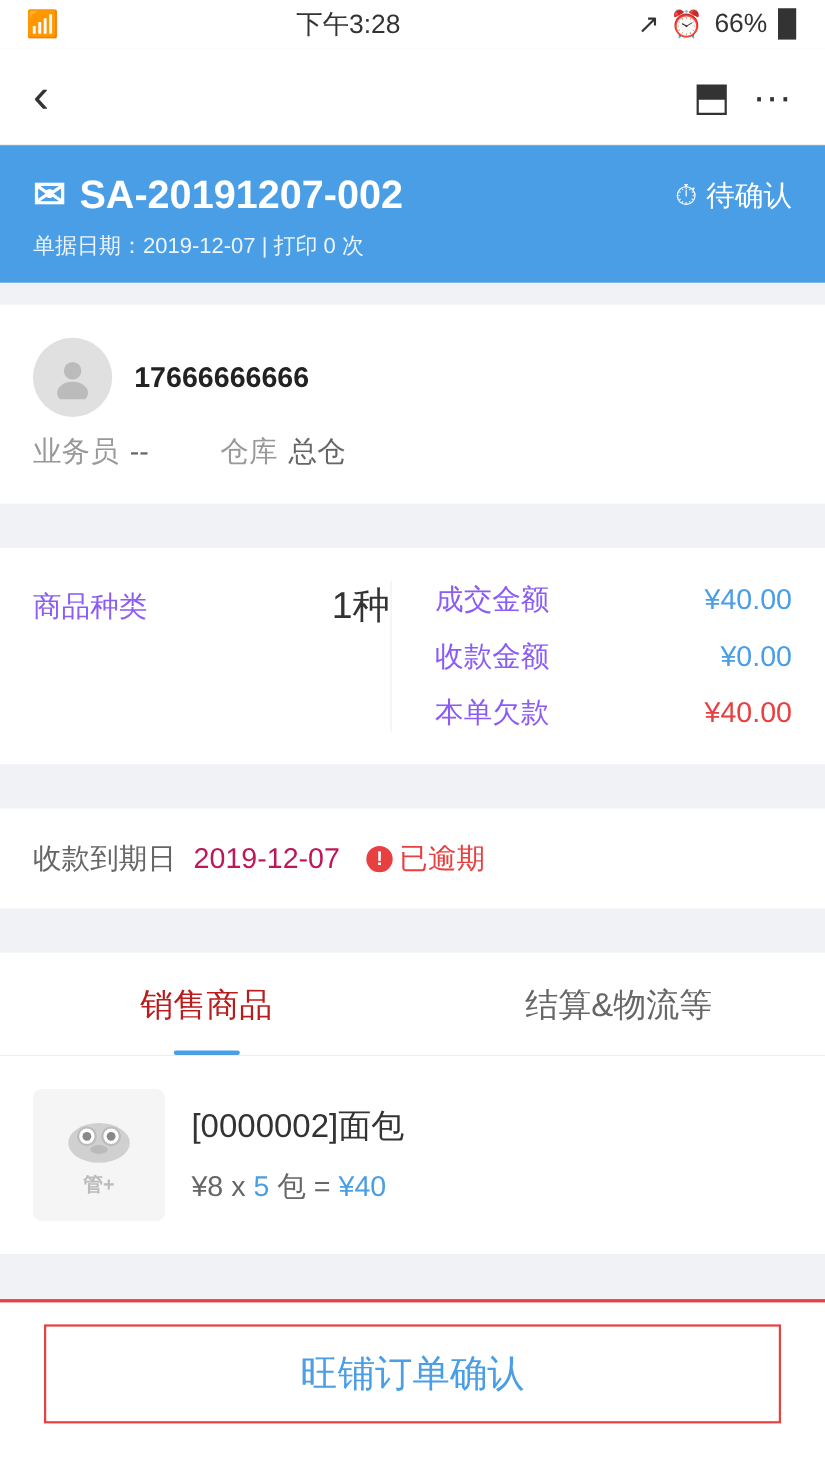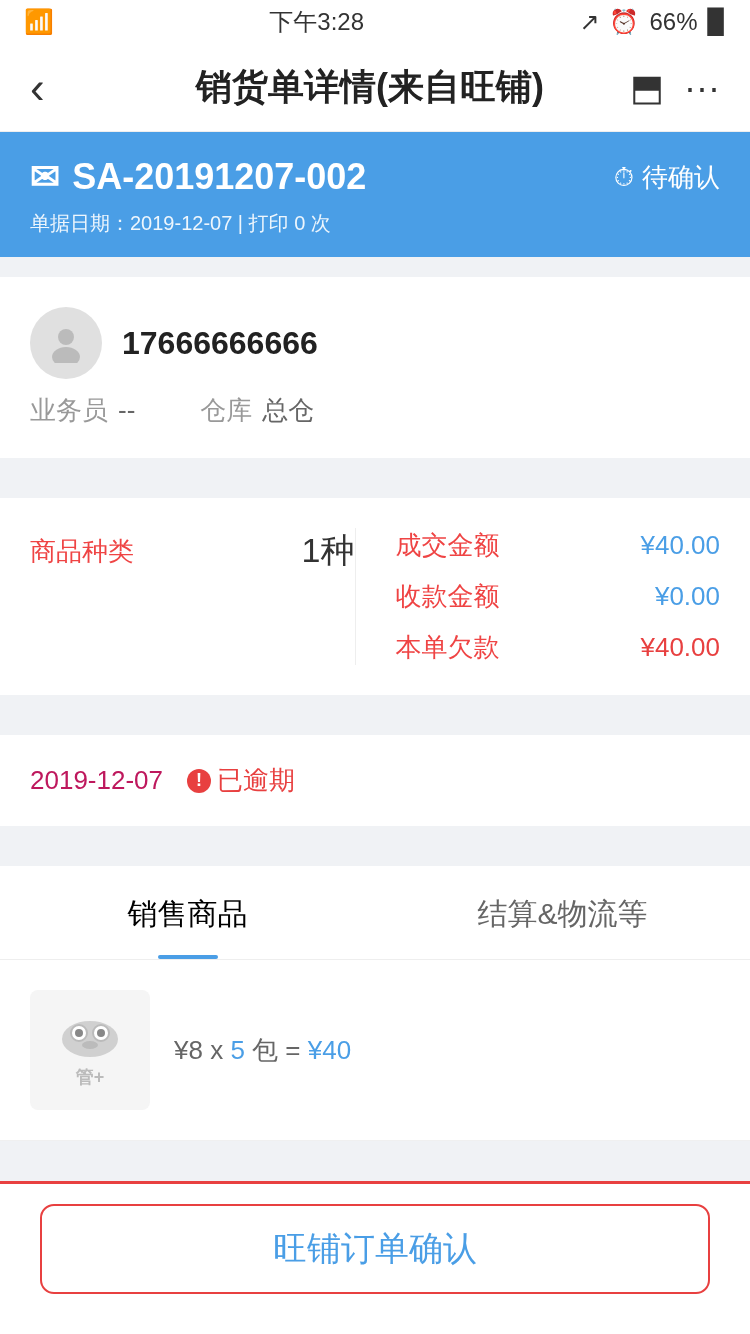--- a/index.html
+++ b/index.html
@@ -117,21 +117,21 @@
       border-radius: 50%;
       background: #e0e0e0;
       display: flex;
       align-items: center;
       justify-content: center;
       font-size: 36px;
       color: #999;
       flex-shrink: 0;
     }
     .customer-phone {
-      font-size: 32px;
+      font-size: 26px;
       font-weight: 600;
       color: #222;
     }
     .customer-name {
       color: #666;
       font-size: 26px;
       margin-bottom: 16px;
       padding-left: 92px;
     }
     .customer-meta {
@@ -168,21 +168,21 @@
       text-align: center;
     }
     .stat-row {
       display: flex;
       align-items: center;
       justify-content: space-between;
       margin-bottom: 16px;
       font-size: 26px;
     }
     .stat-row:last-child { margin-bottom: 0; }
-    .stat-label { color: #ef4444; }
+    .stat-label { color: #8b5cf6; }
     .stat-value { color: #4A9EE6; font-weight: 500; }
     .stat-value-red { color: #e84040; font-weight: 500; }
     .product-count { font-size: 34px; color: #333; }
 
     
     .due-card {
       background: #fff;
       margin-top: 20px;
       padding: 28px 30px;
       display: flex;
@@ -223,21 +223,21 @@
     .tab-item {
       flex: 1;
       text-align: center;
       padding: 28px 0 24px;
       font-size: 30px;
       color: #666;
       position: relative;
       cursor: pointer;
     }
     .tab-item.active {
-      color: #000000;
+      color: #b91c1c;
       font-weight: 500;
     }
     .tab-underline {
       position: absolute;
       bottom: 0;
       left: 50%;
       transform: translateX(-50%);
       width: 60px;
       height: 4px;
       background: #4A9EE6;
@@ -304,21 +304,21 @@
       width: 750px;
       background: #fff;
       padding: 20px 40px 40px;
       border-top: 3px solid #e84040;
     }
     .confirm-btn {
       width: 100%;
       height: 90px;
       background: #fff;
       border: 2px solid #e84040;
-      border-radius: 14px;
+      border-radius: 0;
       font-size: 34px;
       color: #4A9EE6;
       font-weight: 500;
       cursor: pointer;
       display: flex;
       align-items: center;
       justify-content: center;
     }
 
     
@@ -340,21 +340,20 @@
     <span>⏰</span>
     <span>66%</span>
     <span>▉</span>
   </div>
 </div>
 
 <div class="nav-bar">
   <div class="nav-left">
     <span class="nav-icon" style="font-size:44px;font-weight:300;">‹</span>
   </div>
-  <span class="nav-title">销货单详情(来自旺铺)</span>
   <div class="nav-right">
     <span class="nav-icon">⬒</span>
     <span class="nav-icon">···</span>
   </div>
 </div>
 
 <div class="order-header">
   <div class="order-header-top">
     <div class="order-number">
       <span>✉</span>
@@ -411,20 +410,21 @@
     <div class="stat-row">
       <span class="stat-label">本单欠款</span>
       <span class="stat-value-red">¥40.00</span>
     </div>
   </div>
 </div>
 
 <div class="divider"></div>
 
 <div class="due-card">
+  <span class="due-label">收款到期日</span>
   <span class="due-date">2019-12-07</span>
   <div class="overdue-badge">
     <div class="overdue-dot">!</div>
     <span>已逾期</span>
   </div>
 </div>
 
 <div class="divider"></div>
 
 <div class="tabs">
@@ -447,20 +447,21 @@
           <circle cx="25" cy="22" r="8" fill="#fff" stroke="#bbb" stroke-width="2"></circle>
           <circle cx="47" cy="22" r="8" fill="#fff" stroke="#bbb" stroke-width="2"></circle>
           <circle cx="25" cy="22" r="4" fill="#888"></circle>
           <circle cx="47" cy="22" r="4" fill="#888"></circle>
           <ellipse cx="36" cy="34" rx="8" ry="4" fill="#bbb"></ellipse>
         </svg>
         <span style="font-size:18px;color:#bbb;font-weight:600;">管+</span>
       </div>
     </div>
     <div class="product-info">
+      <div class="product-name">[0000002]面包</div>
       <div class="product-price">
         <span>¥8</span>
         <span> x </span>
         <span class="qty">5</span>
         <span>包</span>
         <span> = </span>
         <span class="total">¥40</span>
       </div>
     </div>
   </div>

